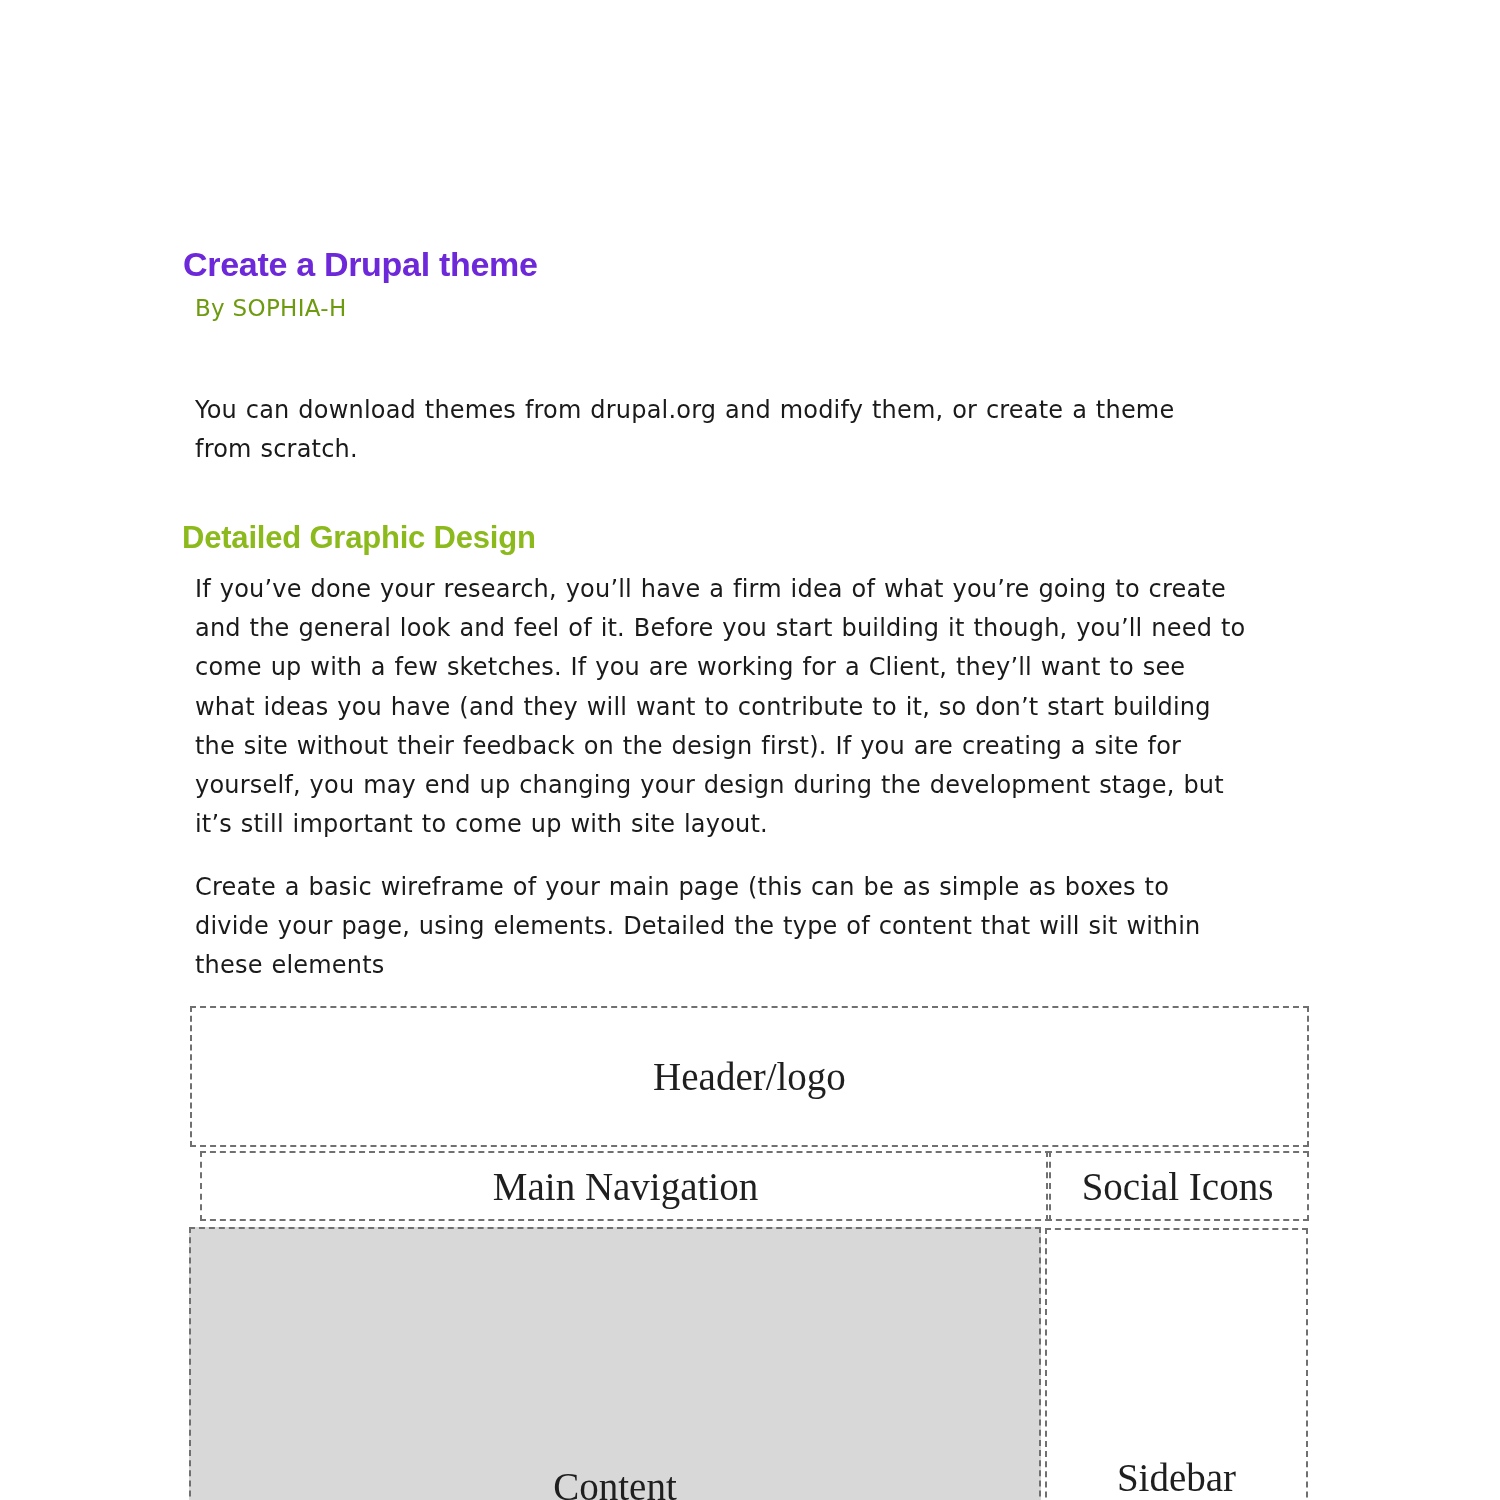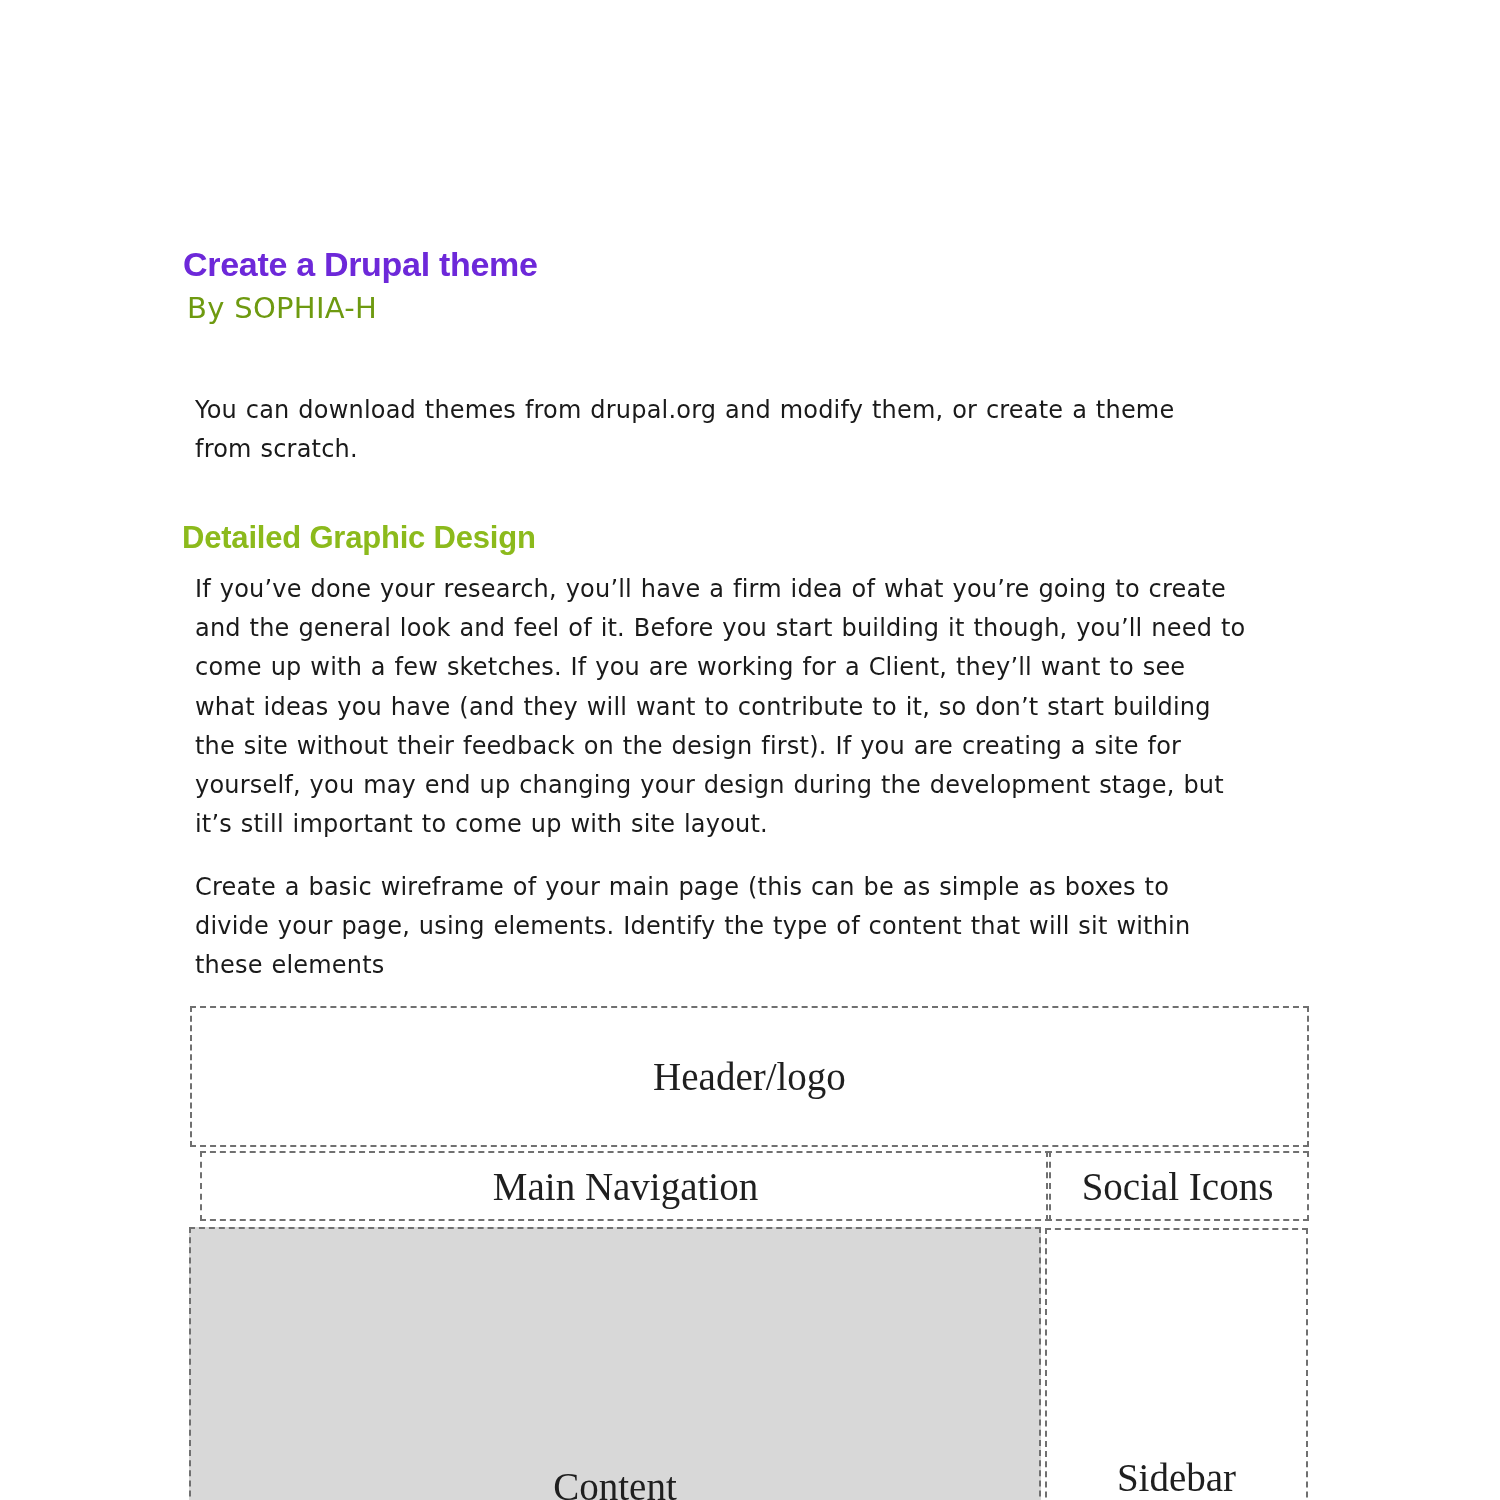--- a/index.html
+++ b/index.html
@@ -10,23 +10,23 @@
     }
     body { position: relative; font-family: "DejaVu Sans", sans-serif; color: #1a1a1a; }
 
     .title {
       position: absolute; left: 183px; top: 244px;
       font-family: "Liberation Sans", sans-serif;
       font-weight: bold; font-size: 34px; letter-spacing: -0.3px;
       color: #6d28d9; margin: 0; line-height: 40px;
     }
     .byline {
-      position: absolute; left: 187px; top: 293px;
+      position: absolute; left: 195px; top: 293px;
       font-family: "DejaVu Sans", sans-serif;
-      font-size: 29px; color: #6e9a10; line-height: 30px;
+      font-size: 23px; color: #6e9a10; line-height: 30px;
       letter-spacing: 0.3px;
     }
     .para {
       position: absolute; left: 183px; margin: 12px;
       font-family: "DejaVu Sans", sans-serif;
       font-size: 24px; line-height: 39.2px; color: #1a1a1a;
       letter-spacing: 0.2px; word-spacing: 1px;
       width: 1130px;
     }
     .para .line { display: block; white-space: nowrap; }
@@ -80,21 +80,21 @@
   <span class="line">and the general look and feel of it. Before you start building it though, you’ll need to</span>
   <span class="line">come up with a few sketches. If you are working for a Client, they’ll want to see</span>
   <span class="line">what ideas you have (and they will want to contribute to it, so don’t start building</span>
   <span class="line">the site without their feedback on the design first). If you are creating a site for</span>
   <span class="line">yourself, you may end up changing your design during the development stage, but</span>
   <span class="line">it’s still important to come up with site layout.</span>
 </p>
 
 <p class="para p3">
   <span class="line">Create a basic wireframe of your main page (this can be as simple as boxes to</span>
-  <span class="line">divide your page, using elements. Identify the type of content that will sit within</span>
+  <span class="line">divide your page, using elements. Detailed the type of content that will sit within</span>
   <span class="line">these  elements</span>
 </p>
 
 <div>
   <div class="wf-box wf-header">
     <span>Header/logo</span>
   </div>
   <div class="wf-box wf-nav">
     <span>Main Navigation</span>
   </div>

